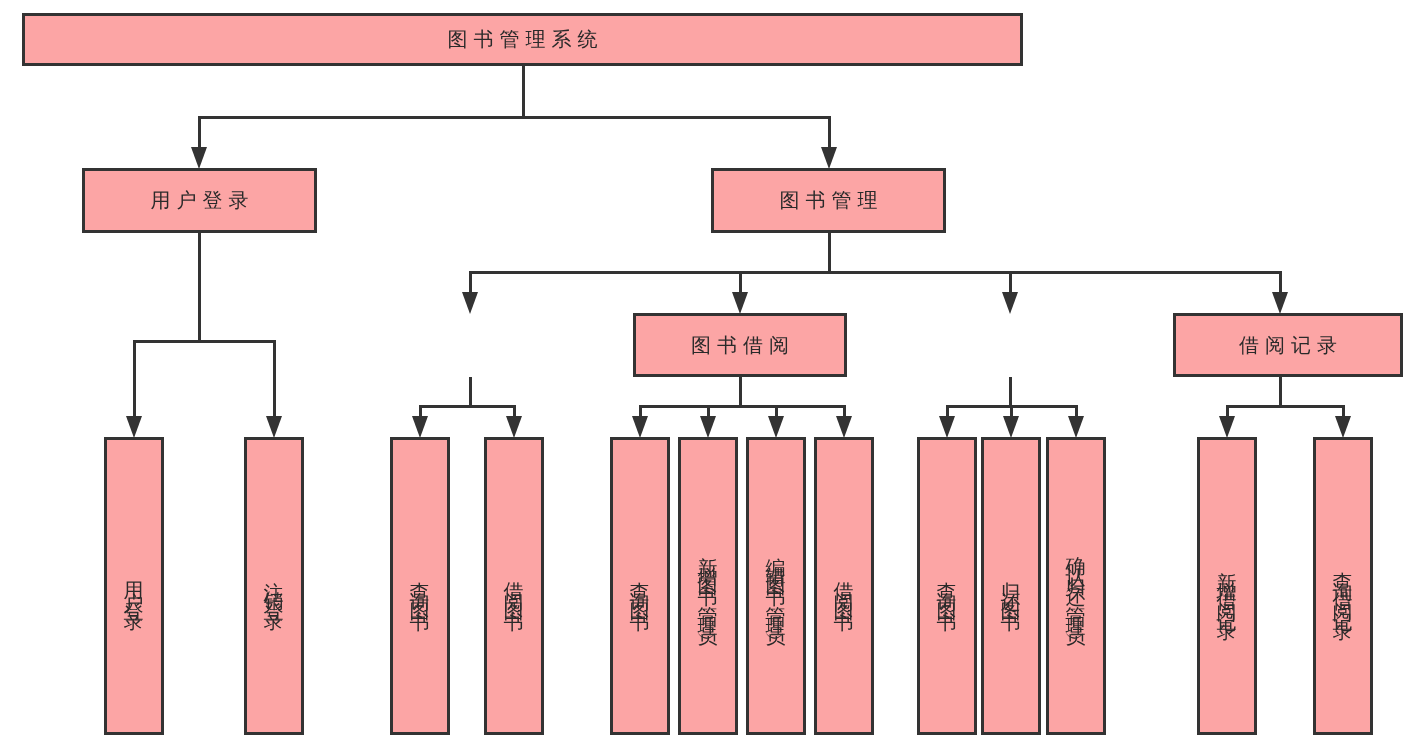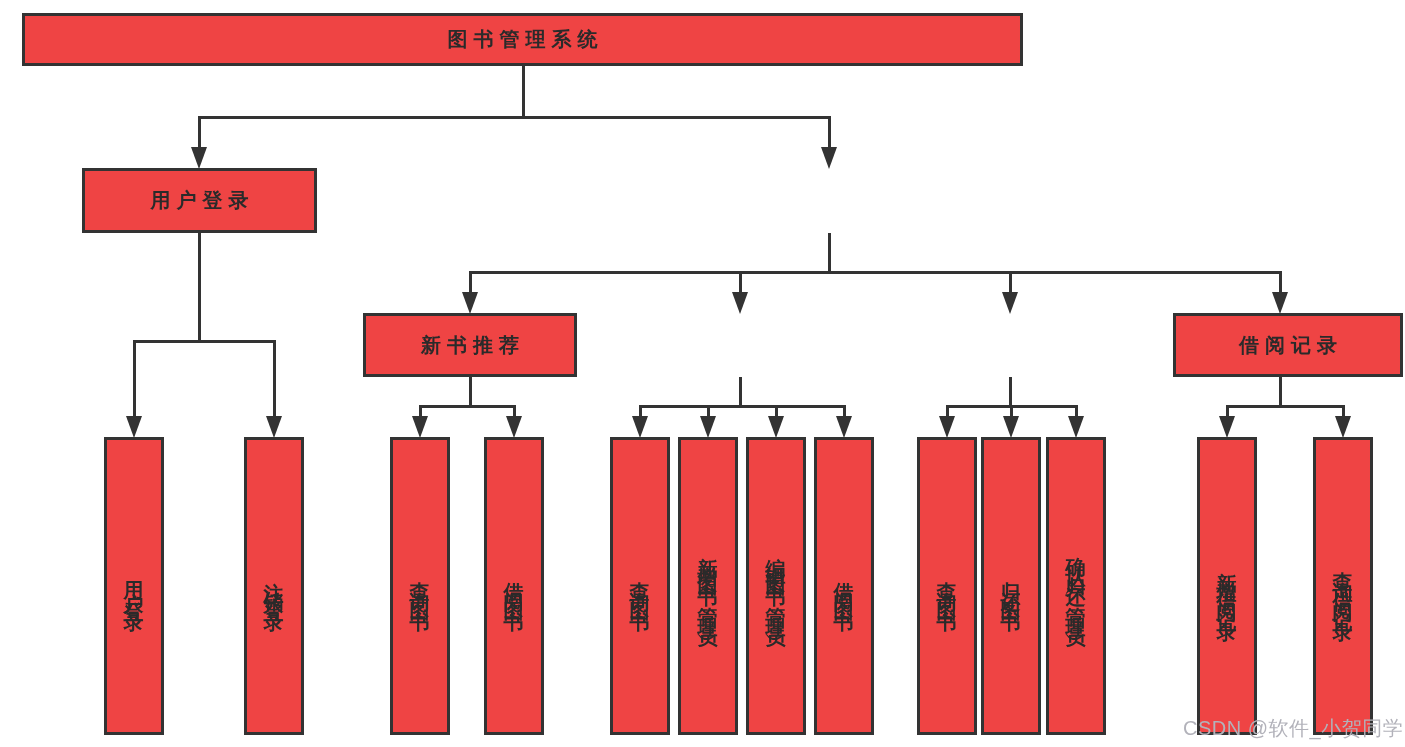--- a/index.html
+++ b/index.html
@@ -1,65 +1,65 @@
 <!DOCTYPE html>
 <html><head>
 <meta charset="utf-8">
 <style>
   html,body{margin:0;padding:0;background:#ffffff;}
   body{width:1405px;height:747px;overflow:hidden;
        font-family:"Liberation Sans","DejaVu Sans",sans-serif;}
   #chart{position:relative;width:1405px;height:747px;background:#ffffff;}
 
   .box{position:absolute;box-sizing:border-box;border:3px solid #333333;
-       background:#ef4444;display:flex;align-items:center;justify-content:center;
-       color:#2a2a2a;font-size:20px;z-index:2;font-weight:bold;}
+       background:#fca5a5;display:flex;align-items:center;justify-content:center;
+       color:#2a2a2a;font-size:20px;z-index:2;}
   .hbox{letter-spacing:6px;text-indent:6px;white-space:nowrap;}
   .vbox{writing-mode:vertical-rl;text-orientation:mixed;letter-spacing:10px;
         line-height:1;white-space:nowrap;}
 
   .cline{position:absolute;background:#333333;z-index:1;}
   .arrow{position:absolute;width:0;height:0;z-index:1;
          border-left:8px solid transparent;border-right:8px solid transparent;
          border-top:22px solid #333333;}
 
   .watermark{position:absolute;left:1183px;top:715px;font-size:20px;
              color:#b2b2ba;z-index:5;white-space:nowrap;letter-spacing:0.5px;}
 </style>
 </head>
 <body>
 
 <div id="chart">
 
   <div class="box hbox" style="left:22px;top:13px;width:1001px;height:53px">图书管理系统</div>
 
   <div class="box hbox" style="left:82px;top:168px;width:235px;height:65px">用户登录</div>
+  <div class="box hbox" style="left:711px;top:168px;width:235px;height:65px">图书管理</div>
 
-  <div class="box hbox" style="left:363px;top:313px;width:214px;height:64px">新书推荐</div>
+  <div class="box hbox" style="left:633px;top:313px;width:214px;height:64px">图书借阅</div>
   <div class="box hbox" style="left:1173px;top:313px;width:230px;height:64px">借阅记录</div>
 
   <div class="box vbox" style="left:104px;top:437px;width:60px;height:298px">用户登录</div>
   <div class="box vbox" style="left:244px;top:437px;width:60px;height:298px">注销登录</div>
 
   <div class="box vbox" style="left:390px;top:437px;width:60px;height:298px">查询图书</div>
   <div class="box vbox" style="left:484px;top:437px;width:60px;height:298px">借阅图书</div>
 
   <div class="box vbox" style="left:610px;top:437px;width:60px;height:298px">查询图书</div>
   <div class="box vbox" style="left:678px;top:437px;width:60px;height:298px">新增图书（管理员）</div>
   <div class="box vbox" style="left:746px;top:437px;width:60px;height:298px">编辑图书（管理员）</div>
   <div class="box vbox" style="left:814px;top:437px;width:60px;height:298px">借阅图书</div>
 
   <div class="box vbox" style="left:917px;top:437px;width:60px;height:298px">查询图书</div>
   <div class="box vbox" style="left:981px;top:437px;width:60px;height:298px">归还图书</div>
   <div class="box vbox" style="left:1046px;top:437px;width:60px;height:298px">确认归还（管理员）</div>
 
   <div class="box vbox" style="left:1197px;top:437px;width:60px;height:298px">新增借阅记录</div>
   <div class="box vbox" style="left:1313px;top:437px;width:60px;height:298px">查询借阅记录</div>
 
-  <div class="watermark">CSDN @软件_小贺同学</div>
 <div class="cline" style="left: 521.5px; top: 66px; width: 3px; height: 52.5px; background: rgb(51, 51, 51);"></div>
     <div class="cline" style="left: 197.5px; top: 115.5px; width: 633px; height: 3px; background: rgb(51, 51, 51);"></div>
     <div class="cline" style="left: 197.5px; top: 117px; width: 3px; height: 31px; background: rgb(51, 51, 51);"></div>
     <div class="arrow" style="left: 191px; top: 147px; border-top-color: rgb(51, 51, 51);"></div>
     <div class="cline" style="left: 827.5px; top: 117px; width: 3px; height: 31px; background: rgb(51, 51, 51);"></div>
     <div class="arrow" style="left: 821px; top: 147px; border-top-color: rgb(51, 51, 51);"></div>
     <div class="cline" style="left: 197.5px; top: 233px; width: 3px; height: 109.5px; background: rgb(51, 51, 51);"></div>
     <div class="cline" style="left: 132.5px; top: 339.5px; width: 143px; height: 3px; background: rgb(51, 51, 51);"></div>
     <div class="cline" style="left: 132.5px; top: 341px; width: 3px; height: 76px; background: rgb(51, 51, 51);"></div>
     <div class="arrow" style="left: 126px; top: 416px; border-top-color: rgb(51, 51, 51);"></div>

